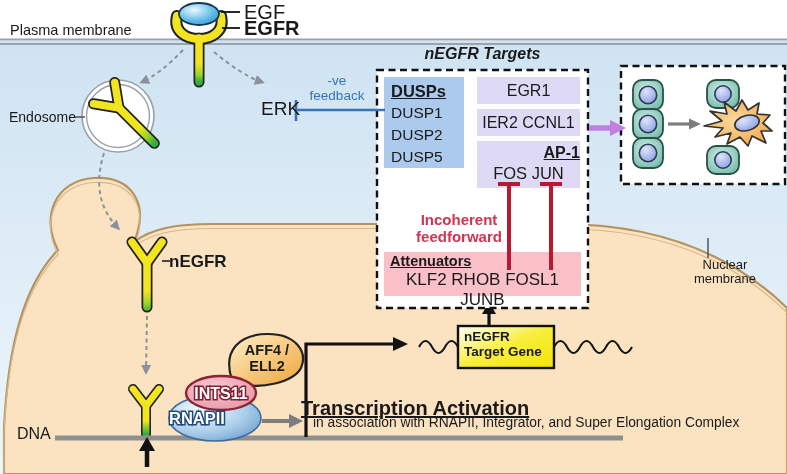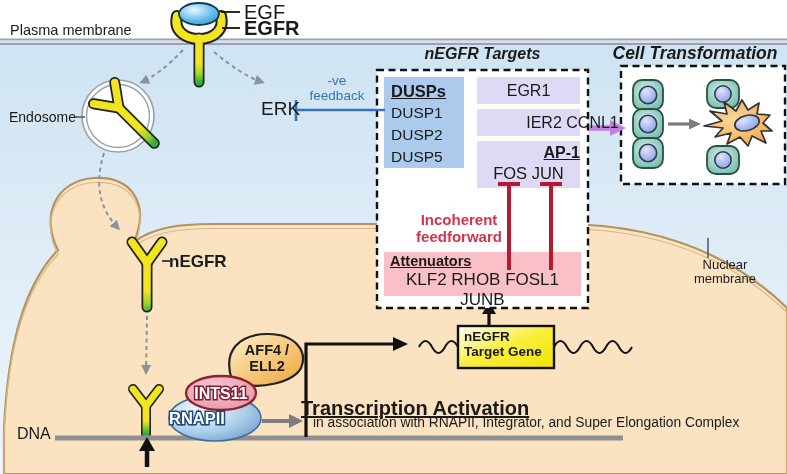--- a/index.html
+++ b/index.html
@@ -211,31 +211,30 @@
 <div class="lbl b" style="left:169px;top:252px;font-size:17px;">nEGFR</div>
 
 <div class="lbl b i c" style="left:377px;top:45px;width:211px;font-size:16px;">nEGFR Targets</div>
 <div class="lbl" style="left:391px;top:80px;line-height:22px;">
   <span class="b u" style="display:block;font-size:16.5px;">DUSPs</span>
   <span style="display:block;font-size:15.5px;">DUSP1</span>
   <span style="display:block;font-size:15.5px;">DUSP2</span>
   <span style="display:block;font-size:15.5px;">DUSP5</span>
 </div>
 <div class="lbl c" style="left:477px;top:82px;width:103px;font-size:16px;">EGR1</div>
-<div class="lbl c" style="left:477px;top:114px;width:103px;font-size:16px;padding-left:44px;">IER2 CCNL1</div>
+<div class="lbl c" style="left:477px;top:114px;width:103px;font-size:16px;">IER2 CCNL1</div>
 <div class="lbl c b u" style="left:477px;top:144px;width:103px;font-size:16px;">AP-1</div>
 <div class="lbl c" style="left:477px;top:164px;width:103px;font-size:16.5px;">FOS JUN</div>
 <div class="lbl c red" style="left:390px;top:212px;width:138px;font-size:15px;line-height:16.5px;">
   <span style="display:block;">Incoherent</span>
   <span style="display:block;">feedforward</span>
 </div>
 <div class="lbl b u" style="left:390px;top:253px;font-size:14.5px;">Attenuators</div>
 <div class="lbl c" style="left:384px;top:270px;width:197px;font-size:17px;">KLF2 RHOB FOSL1 JUNB</div>
 
-<div class="lbl b i c" style="left:605px;top:43px;width:180px;font-size:17.5px;">Cell Transformation</div>
 <div class="lbl c" style="left:686px;top:258px;width:78px;font-size:13px;line-height:13.5px;">
   <span style="display:block;">Nuclear</span>
   <span style="display:block;">membrane</span>
 </div>
 
 <div class="lbl" style="left:17px;top:425px;font-size:16px;">DNA</div>
 <div class="lbl b u" style="left:301px;top:397px;font-size:20px;">Transcription Activation</div>
 <div class="lbl" style="left:313px;top:415px;font-size:13.8px;">in association with RNAPII, Integrator, and Super Elongation Complex</div>
 <div class="lbl b" style="left:464px;top:330px;font-size:13.5px;line-height:14.5px;">
   <span style="display:block;">nEGFR</span>

